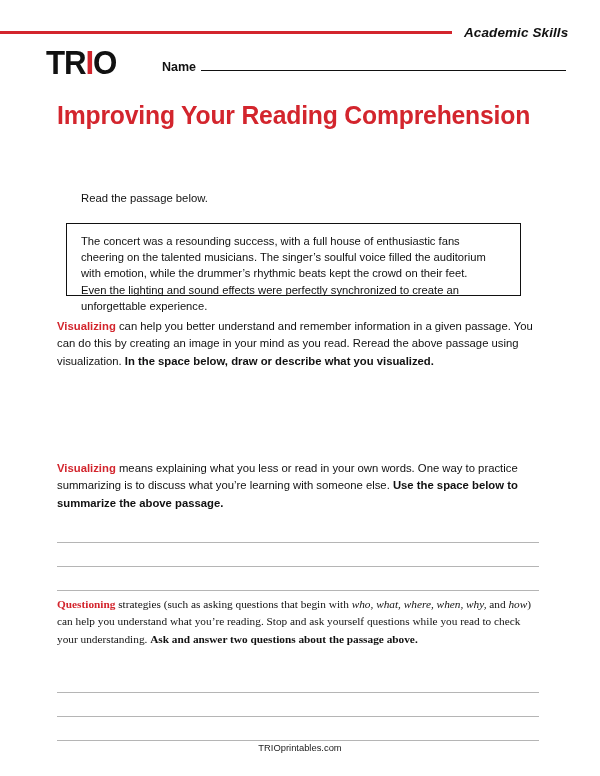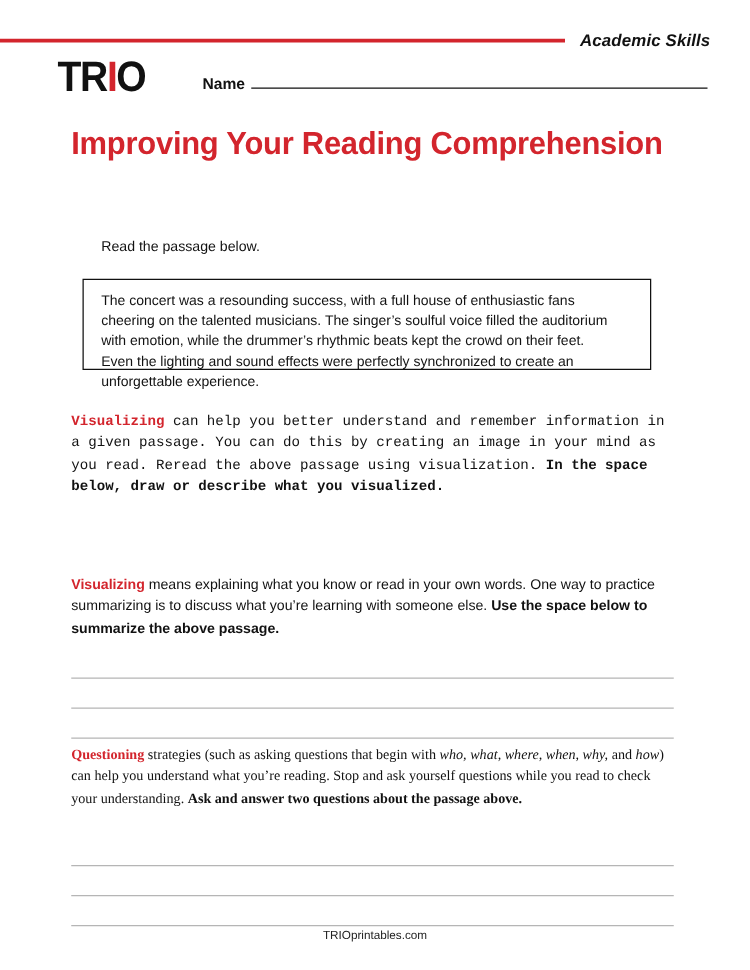--- a/index.html
+++ b/index.html
@@ -151,21 +151,21 @@
 
   
   .section {
     position: absolute;
     left: 57px;
     width: 482px;
     font-size: 11.3px;
     line-height: 17.4px;
     color: #111111;
   }
-  .sec-visualizing { top: 330px; font-family: Liberation Mono, monospace; }
+  .sec-visualizing { top: 318px; }
   .sec-summarizing { top: 460px; }
   .sec-questioning { top: 596px; font-family: Liberation Serif, serif; }
 
   .kw {
     color: #D3252D;
     font-weight: bold;
   }
   .b { font-weight: bold; }
   .i { font-style: italic; }
 
@@ -226,21 +226,21 @@
   <div class="read-instruction">Read the passage below.</div>
 
   <div class="passage-box">
     <div class="passage-text">The concert was a resounding success, with a full house of enthusiastic fans cheering on the talented musicians. The singer’s soulful voice filled the auditorium with emotion, while the drummer’s rhythmic beats kept the crowd on their feet. Even the lighting and sound effects were perfectly synchronized to create an unforgettable experience.</div>
   </div>
 
   <div class="section sec-visualizing"><span class="kw">Visualizing</span><span> can help you better understand and remember information in a given passage. You can do this by creating an image in your mind as you read. Reread the above passage using visualization. </span><span class="b">In the space below, draw or describe what you visualized.</span></div>
 
   <div class="draw-space"></div>
 
-  <div class="section sec-summarizing"><span class="kw">Visualizing</span><span> means explaining what you know or read in your own words. One way to practice summarizing is to discuss what you’re learning with someone else. </span><span class="b">Use the space below to summarize the above passage.</span></div>
+  <div class="section sec-summarizing"><span class="kw">Visualizing</span><span> means explaining what you less or read in your own words. One way to practice summarizing is to discuss what you’re learning with someone else. </span><span class="b">Use the space below to summarize the above passage.</span></div>
 
   <div class="lines lines-summarizing">
     <div class="write-line"></div>
     <div class="write-line"></div>
     <div class="write-line"></div>
   </div>
 
   <div class="section sec-questioning"><span class="kw">Questioning</span><span> strategies (such as asking questions that begin with </span><span class="i">who, what, where, when, why,</span><span> and </span><span class="i">how</span><span>) can help you understand what you’re reading. Stop and ask yourself questions while you read to check your understanding. </span><span class="b">Ask and answer two questions about the passage above.</span></div>
 
   <div class="lines lines-questioning">

